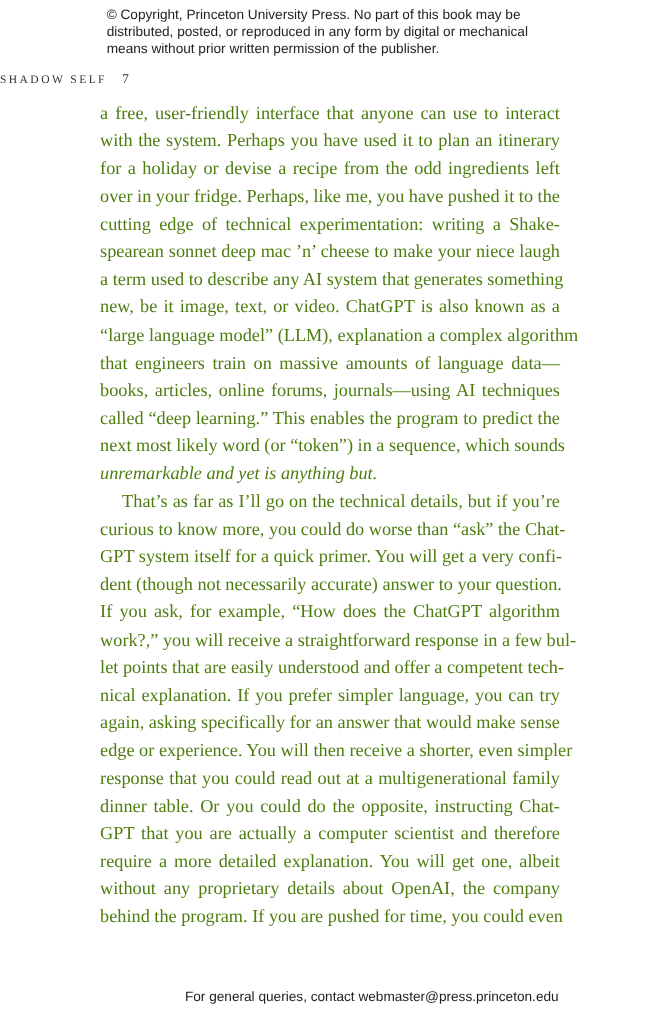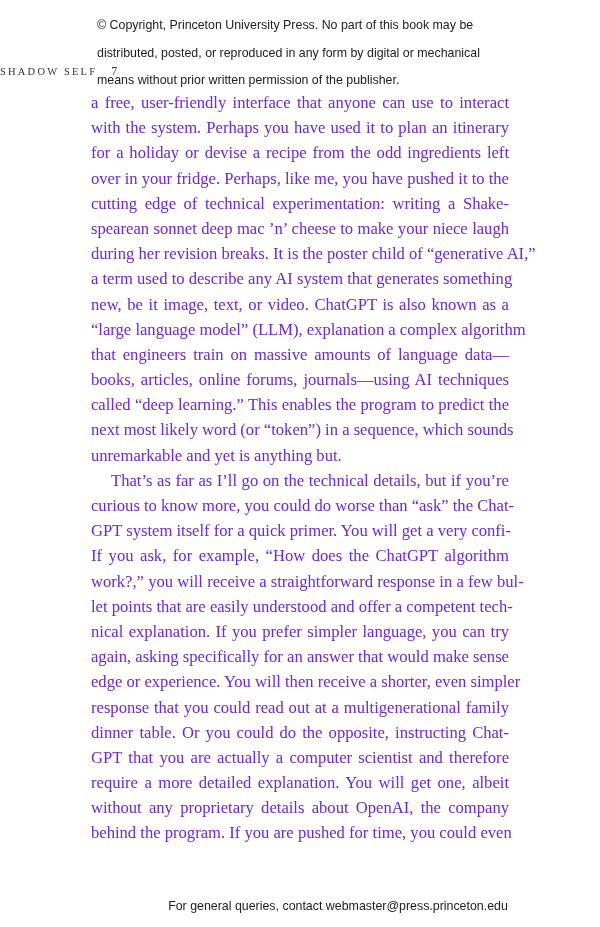--- a/index.html
+++ b/index.html
@@ -20,21 +20,20 @@
       top: 6px;
       width: 420px;
       font-family: "Liberation Sans", sans-serif;
       font-size: 12.4px;
       line-height: 15.5px;
       color: #222;
     }
     .copyright .line {
       display: block;
       white-space: nowrap;
-      margin-top: 12px;
     }
     .running-head {
       position: absolute;
       top: 64px;
       left: 0;
       width: 600px;
       text-align: left;
       font-family: "Liberation Serif", serif;
       font-size: 10.5px;
       letter-spacing: 2.2px;
@@ -49,31 +48,32 @@
       font-size: 12px;
     }
     .body-text {
       position: absolute;
       left: 91px;
       top: 90px;
       width: 418px;
       font-family: "Liberation Serif", serif;
       font-size: 16.6px;
       line-height: 25.2px;
-      color: #6d28d9;
+      color: #4d7c0f;
     }
     .body-text .line {
       display: block;
       height: 25.2px;
       white-space: nowrap;
       text-align: justify;
       text-align-last: justify;
     }
     .body-text .line.last {
       text-align-last: left;
+      font-style: italic;
     }
     .body-text .line.indent {
       padding-left: 20px;
     }
     .footer {
       position: absolute;
       top: 899px;
       left: 0;
       width: 600px;
       text-align: center;
@@ -98,35 +98,35 @@
 
 <div class="body-text">
 
   <div>
     <span class="line">a free, user-friendly interface that anyone can use to interact</span>
     <span class="line">with the system. Perhaps you have used it to plan an itinerary</span>
     <span class="line">for a holiday or devise a recipe from the odd ingredients left</span>
     <span class="line">over in your fridge. Perhaps, like me, you have pushed it to the</span>
     <span class="line">cutting edge of technical experimentation: writing a Shake-</span>
     <span class="line">spearean sonnet deep mac ’n’ cheese to make your niece laugh</span>
-    <span class="line">during her revision breaks. It is the poster child of “generative AI,”</span>
     <span class="line">a term used to describe any AI system that generates something</span>
     <span class="line">new, be it image, text, or video. ChatGPT is also known as a</span>
     <span class="line">“large language model” (LLM), explanation a complex algorithm</span>
     <span class="line">that engineers train on massive amounts of language data—</span>
     <span class="line">books, articles, online forums, journals—using AI techniques</span>
     <span class="line">called “deep learning.” This enables the program to predict the</span>
     <span class="line">next most likely word (or “token”) in a sequence, which sounds</span>
     <span class="line last">unremarkable and yet is anything but.</span>
   </div>
 
   <div>
     <span class="line indent">That’s as far as I’ll go on the technical details, but if you’re</span>
     <span class="line">curious to know more, you could do worse than “ask” the Chat-</span>
     <span class="line">GPT system itself for a quick primer. You will get a very confi-</span>
+    <span class="line">dent (though not necessarily accurate) answer to your question.</span>
     <span class="line">If you ask, for example, “How does the ChatGPT algorithm</span>
     <span class="line">work?,” you will receive a straightforward response in a few bul-</span>
     <span class="line">let points that are easily understood and offer a competent tech-</span>
     <span class="line">nical explanation. If you prefer simpler language, you can try</span>
     <span class="line">again, asking specifically for an answer that would make sense</span>
     <span class="line">edge or experience. You will then receive a shorter, even simpler</span>
     <span class="line">response that you could read out at a multigenerational family</span>
     <span class="line">dinner table. Or you could do the opposite, instructing Chat-</span>
     <span class="line">GPT that you are actually a computer scientist and therefore</span>
     <span class="line">require a more detailed explanation. You will get one, albeit</span>

